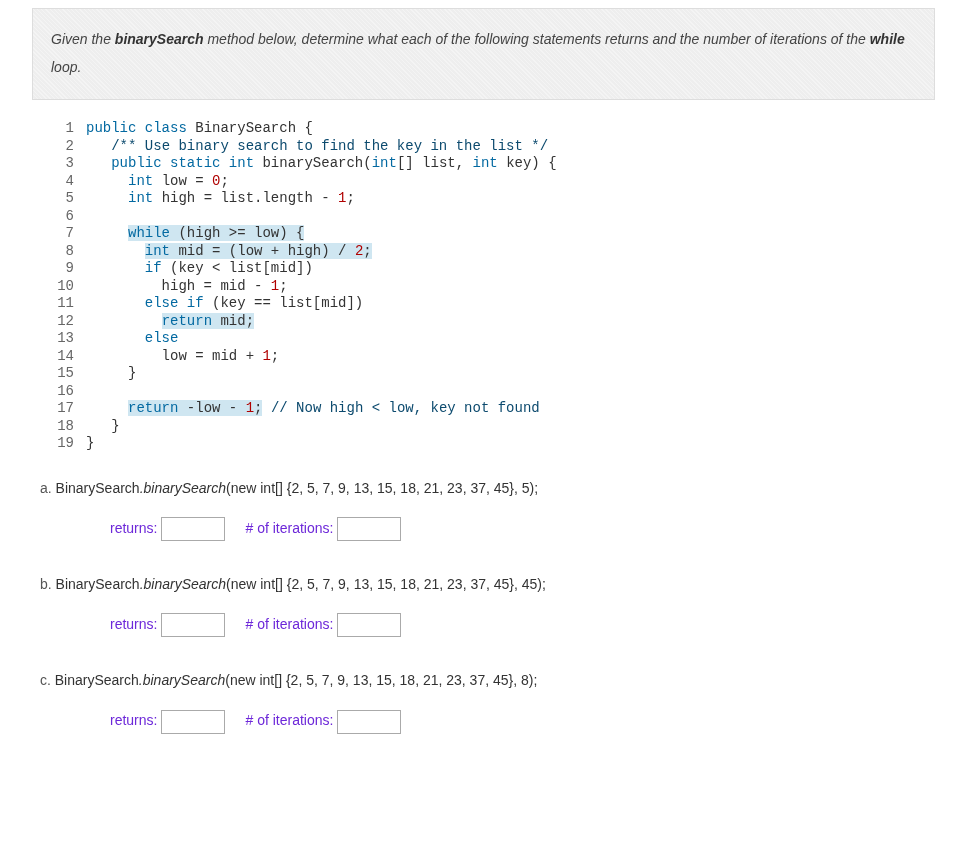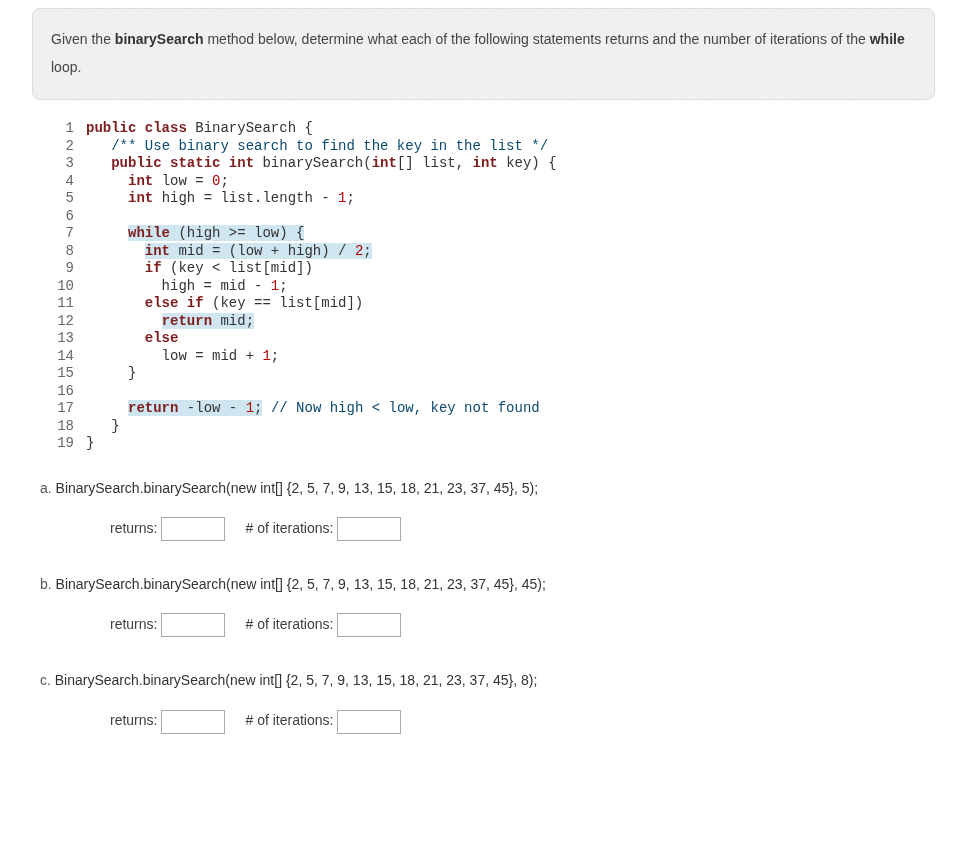--- a/index.html
+++ b/index.html
@@ -8,67 +8,68 @@
       color: #333;
       margin: 0;
       padding: 0;
       width: 963px;
       background: #fff;
     }
     .prompt-box {
       background: #eeeeee;
       background-image: repeating-linear-gradient(45deg, #f4f4f4, #f4f4f4 1px, #eeeeee 1px, #eeeeee 3px);
       border: 1px solid #ddd;
-      border-radius: 8px;
+      border-radius: 0;
       margin: 8px 28px 20px 32px;
       padding: 16px 18px 18px 18px;
       line-height: 2.0;
       color: #444;
+      font-style: italic;
     }
     .prompt-box .bold {
       font-weight: bold;
       color: #333;
     }
     .code-block {
       font-family: "Courier New", Courier, monospace;
       font-size: 14px;
       white-space: pre;
       margin: 10px 0 24px 50px;
       line-height: 1.25;
     }
     .code-block .ln {
       display: inline-block;
       width: 24px;
       text-align: right;
       color: #666;
       margin-right: 12px;
     }
-    .kw { color: #7f1d1d; font-weight: bold; }
+    .kw { color: #0369a1; font-weight: normal; }
     .cm { color: #0c4a6e; }
     .num { color: #b00000; }
     .hl { background: #cfe6f1; }
     .question-section {
       margin: 18px 40px 30px 40px;
     }
     .q-label {
       margin-bottom: 18px;
       line-height: 1.6;
     }
     .q-label .lead {
       color: #555;
     }
     .bold { font-weight: normal; }
-    .italic { }
+    .italic { font-style: italic; }
     .answer-row {
       margin-left: 70px;
       margin-top: 12px;
       margin-bottom: 32px;
     }
     .answer-row label {
-      color: #404040;
+      color: #6d28d9;
       margin-right: 4px;
     }
     .answer-row input {
       width: 56px;
       height: 20px;
       border: 1px solid #aaa;
       font-size: 13px;
       padding: 1px 3px;
       vertical-align: middle;
     }

